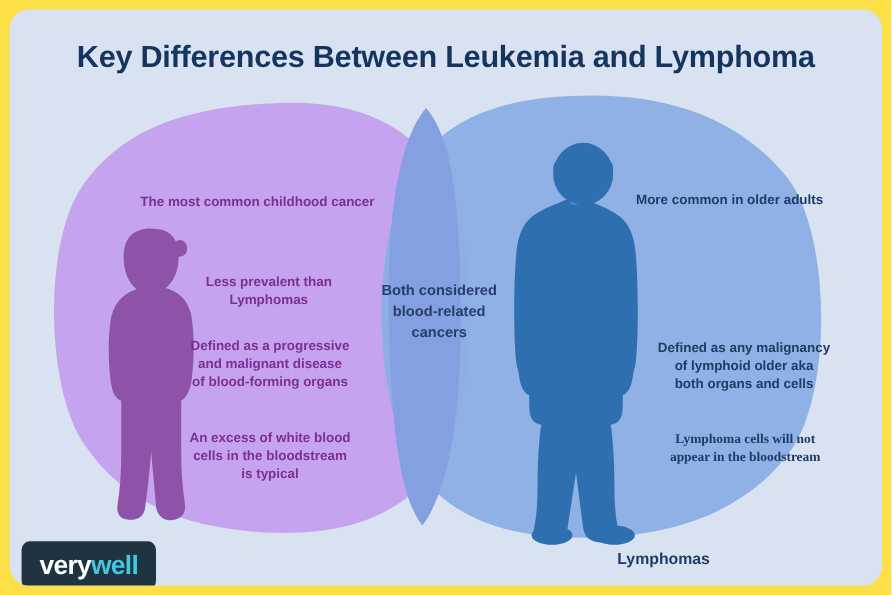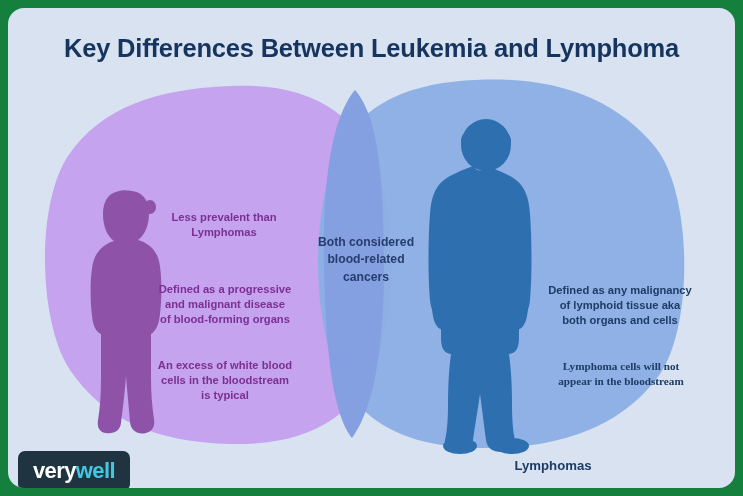--- a/index.html
+++ b/index.html
@@ -11,21 +11,21 @@
     width: 743px;
     height: 496px;
     font-family: "Liberation Sans", sans-serif;
     overflow: hidden;
   }
 
   #infographic {
     position: relative;
     width: 743px;
     height: 496px;
-    background: #15803d;
+    background: #fde047;
     box-sizing: border-box;
   }
 
   
   .card {
     position: absolute;
     left: 8px;
     top: 8px;
     width: 727px;
     height: 480px;
@@ -190,35 +190,37 @@
                  C 521 190, 517 179, 508 172
                  C 500 166, 489 162, 479 158
                  C 475 164, 469 164, 465 158 Z"></path>
         <path d="M 424 300 C 427 305, 432 307, 436 306 L 436 322 C 430 322, 425 316, 424 300 Z"></path>
         <path d="M 520 300 C 517 305, 512 307, 508 306 L 508 322 C 514 322, 519 316, 520 300 Z"></path>
         <ellipse cx="452" cy="438" rx="17" ry="8"></ellipse>
         <ellipse cx="504" cy="438" rx="17" ry="8"></ellipse>
       </g>
     </svg>
 
-    <div class="blob-text t-left" style="left:136px; top:202px; width:160px;">Less prevalent than
+    <div class="blob-text t-left" style="left:104px; top:154px; width:205px;">The most common childhood cancer</div>
+    <div class="blob-text t-left" style="left:136px; top:220px; width:160px;">Less prevalent than
 Lymphomas</div>
     <div class="blob-text t-left" style="left:126px; top:350px; width:182px;">An excess of white blood
 cells in the bloodstream
 is typical</div>
     <div class="blob-text t-left" style="left:124px; top:274px; width:186px;">Defined as a progressive
 and malignant disease
 of blood-forming organs</div>
 
     <div class="blob-text t-mid" style="left:294px; top:226px; width:128px;">Both considered
 blood-related
 cancers</div>
 
+    <div class="blob-text t-right" style="left:498px; top:152px; width:204px;">More common in older adults</div>
     <div class="blob-text t-right" style="left:518px; top:275px; width:188px;">Defined as any malignancy
-of lymphoid tissue aka
+of lymphoid older aka
 both organs and cells</div>
     <div class="blob-text t-right" style="left:520px; top:351px; width:186px;font-family:Liberation Serif, serif;">Lymphoma cells will not
 appear in the bloodstream</div>
 
     <div class="footer-label fl-right" style="left:470px; top:450px; width:150px;">Lymphomas</div>
 
     <div class="logo">
       <span class="logo-text"><span class="logo-very">very</span><span class="logo-well">well</span></span>
     </div>
 

